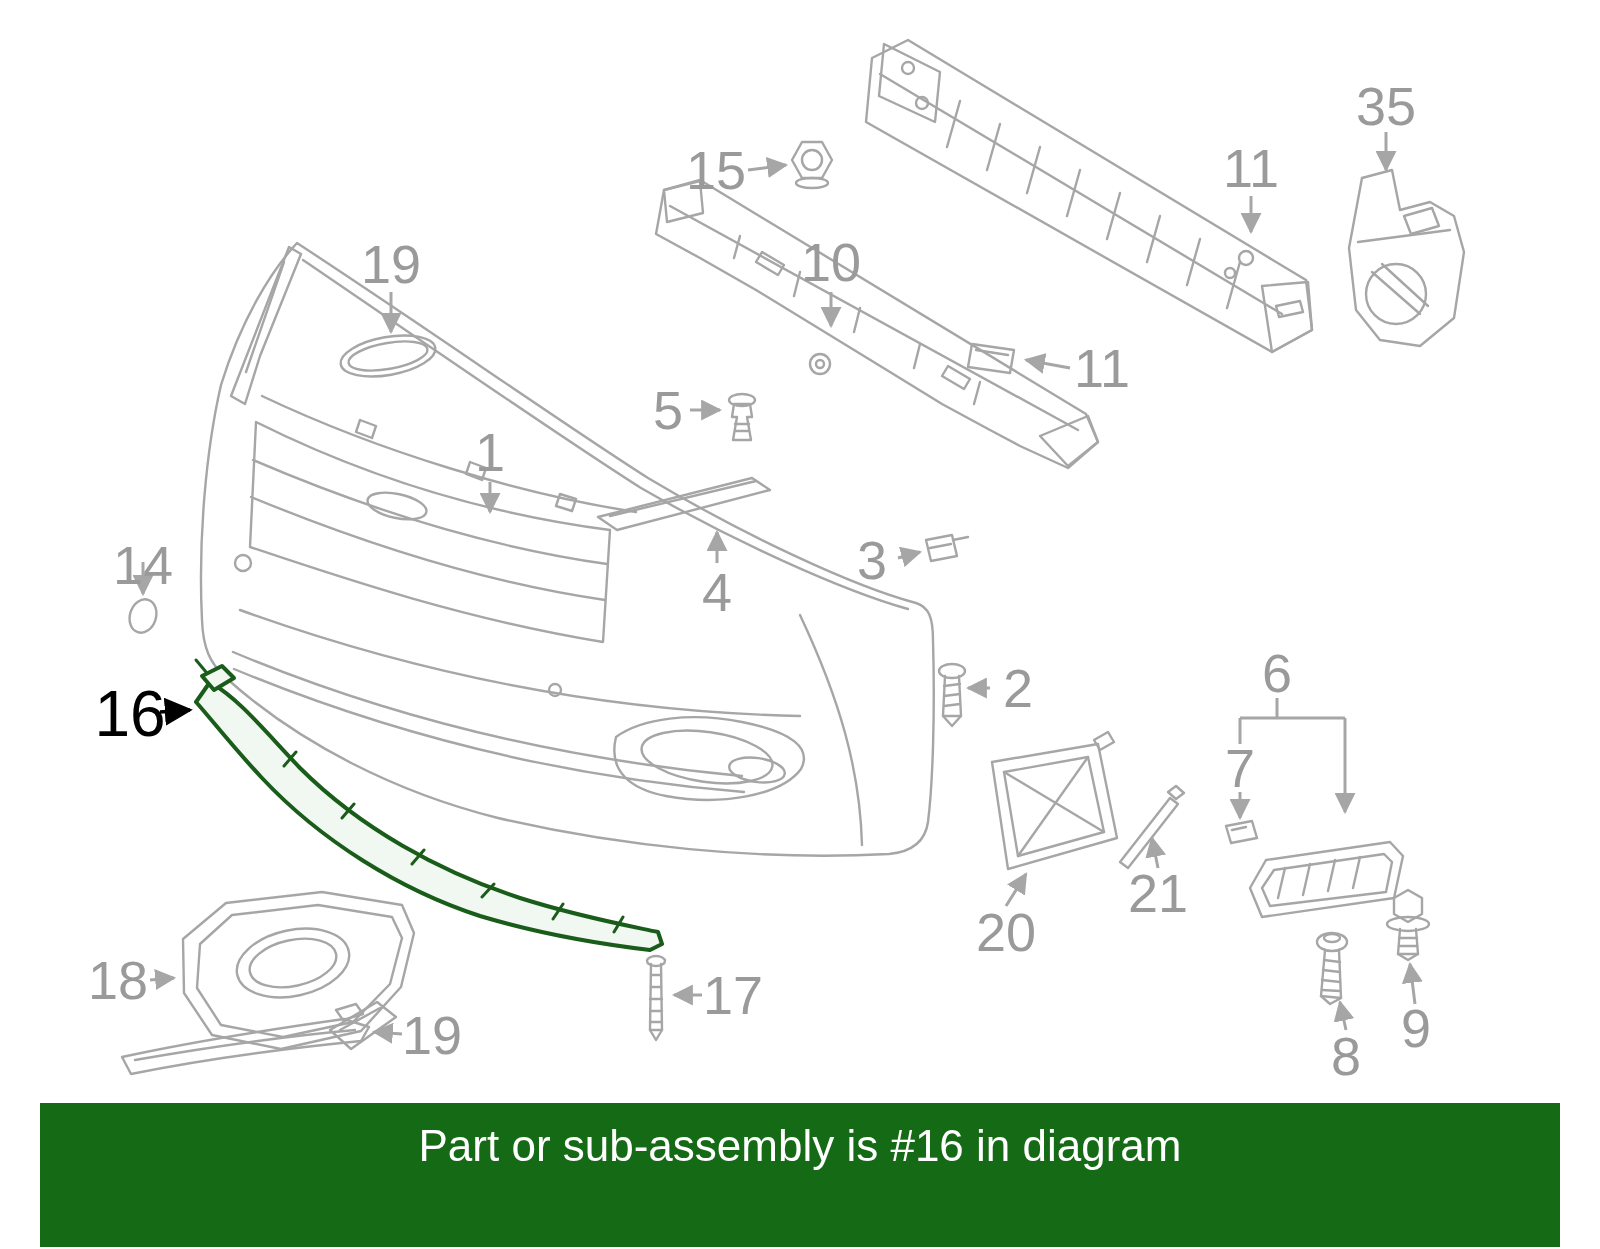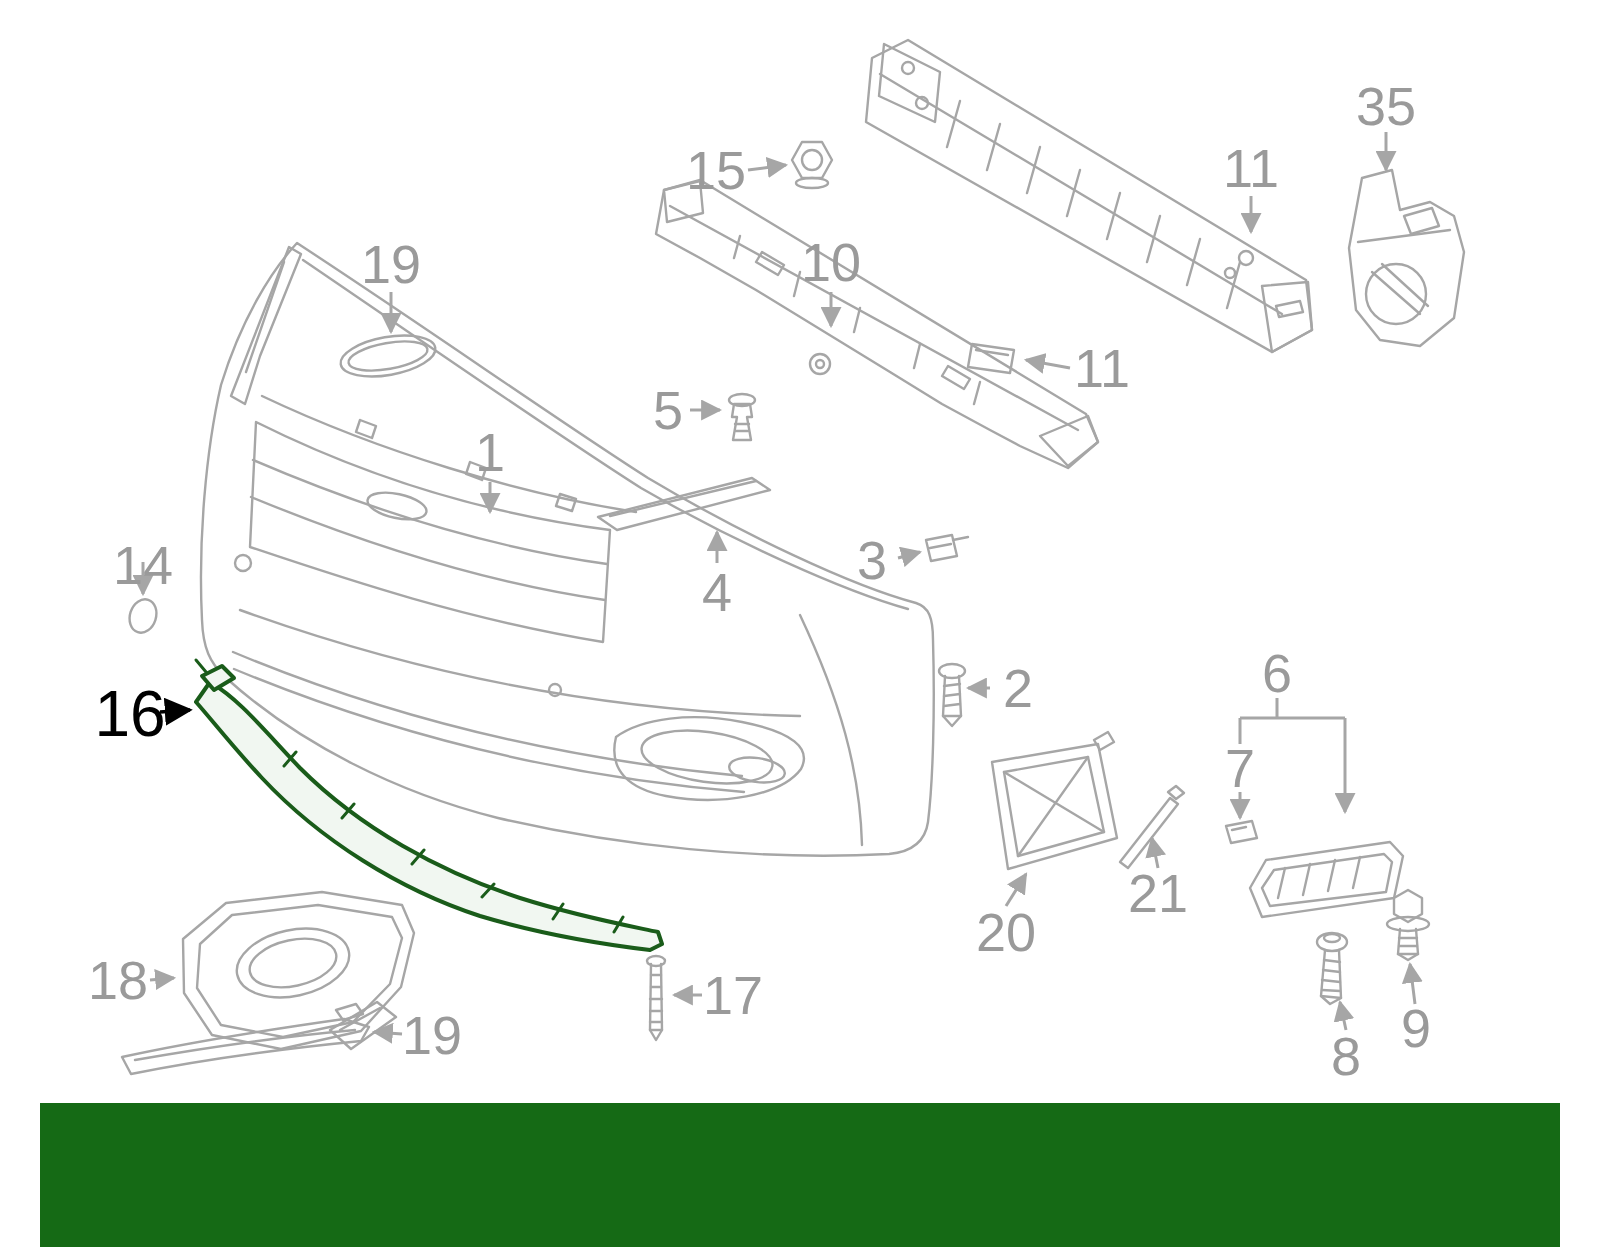--- a/index.html
+++ b/index.html
@@ -252,13 +252,14 @@
 <div class="callout" style="left:432px;  top:1035px">19</div>
 <div class="callout hlc" style="left:130px; top:714px">16</div>
 <div class="callout" style="left:733px;  top:995px">17</div>
 <div class="callout" style="left:118px;  top:980px">18</div>
 <div class="callout" style="left:391px;  top:264px">19</div>
 <div class="callout" style="left:1006px; top:932px">20</div>
 <div class="callout" style="left:1158px; top:893px">21</div>
 <div class="callout" style="left:1386px; top:106px">35</div>
 
 <div class="banner">
+  <div>Part or sub-assembly is #16 in diagram</div>
 </div>
 
 </body></html>

